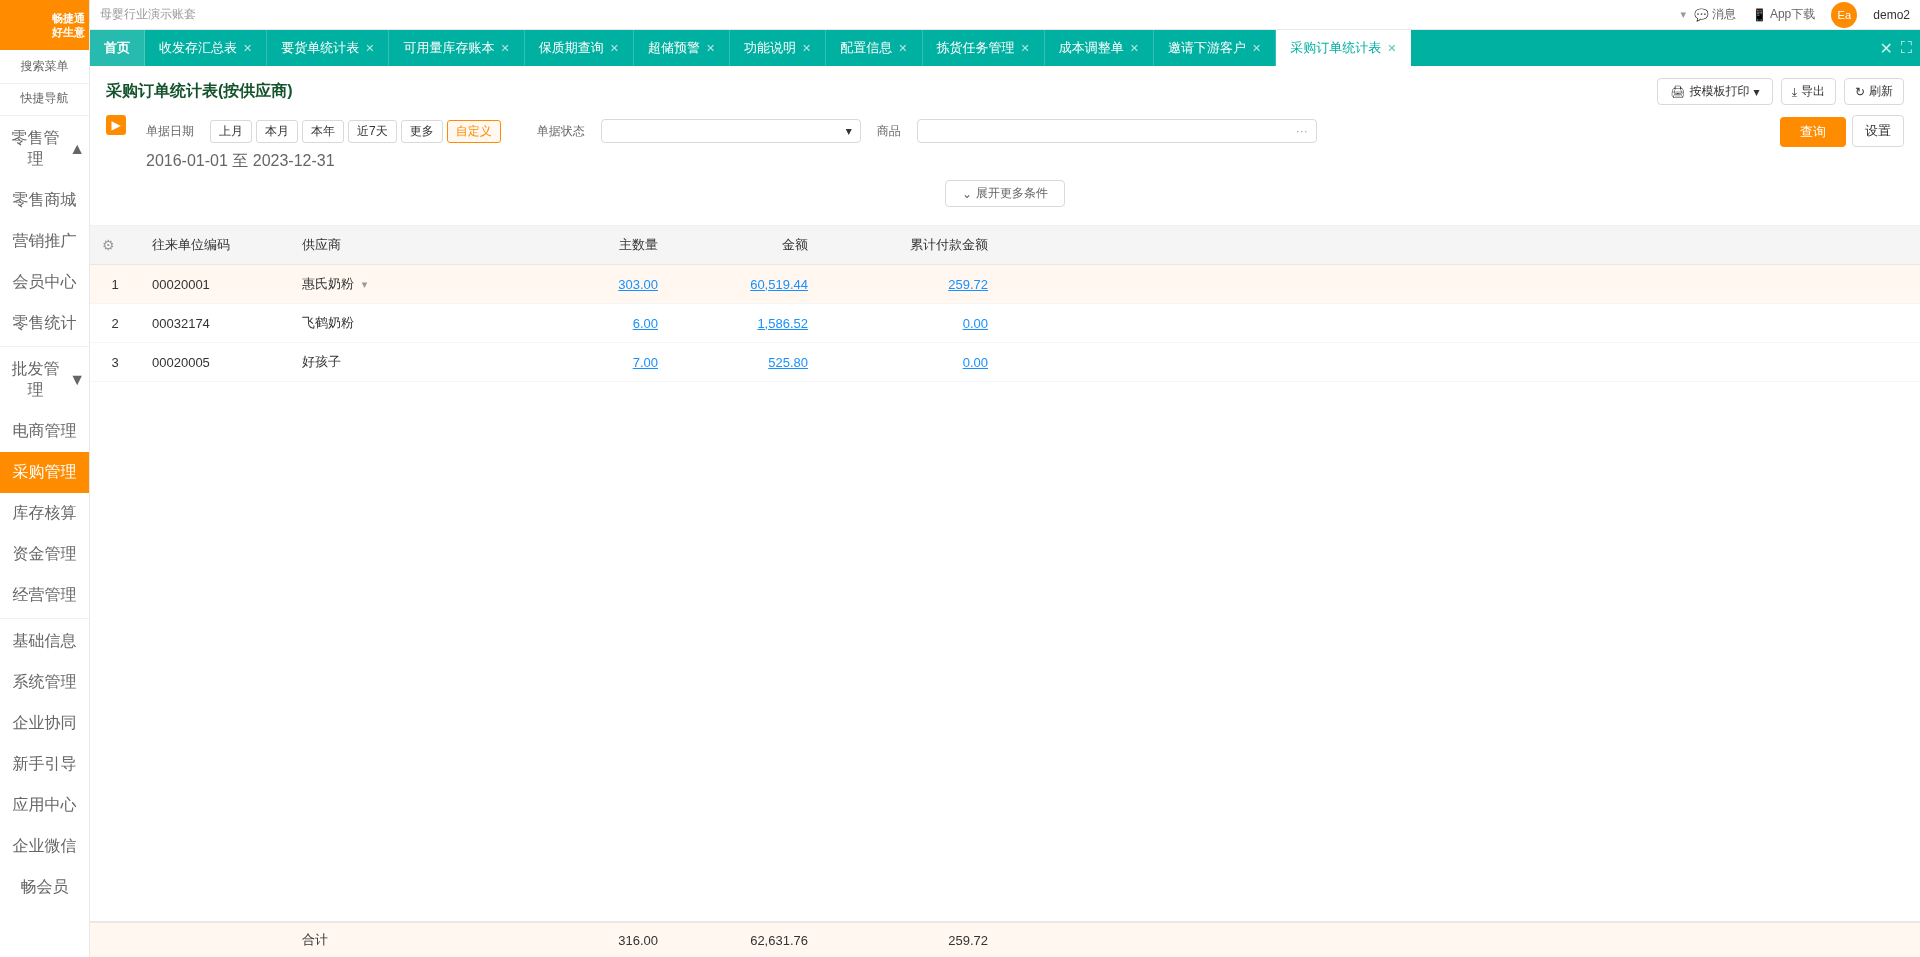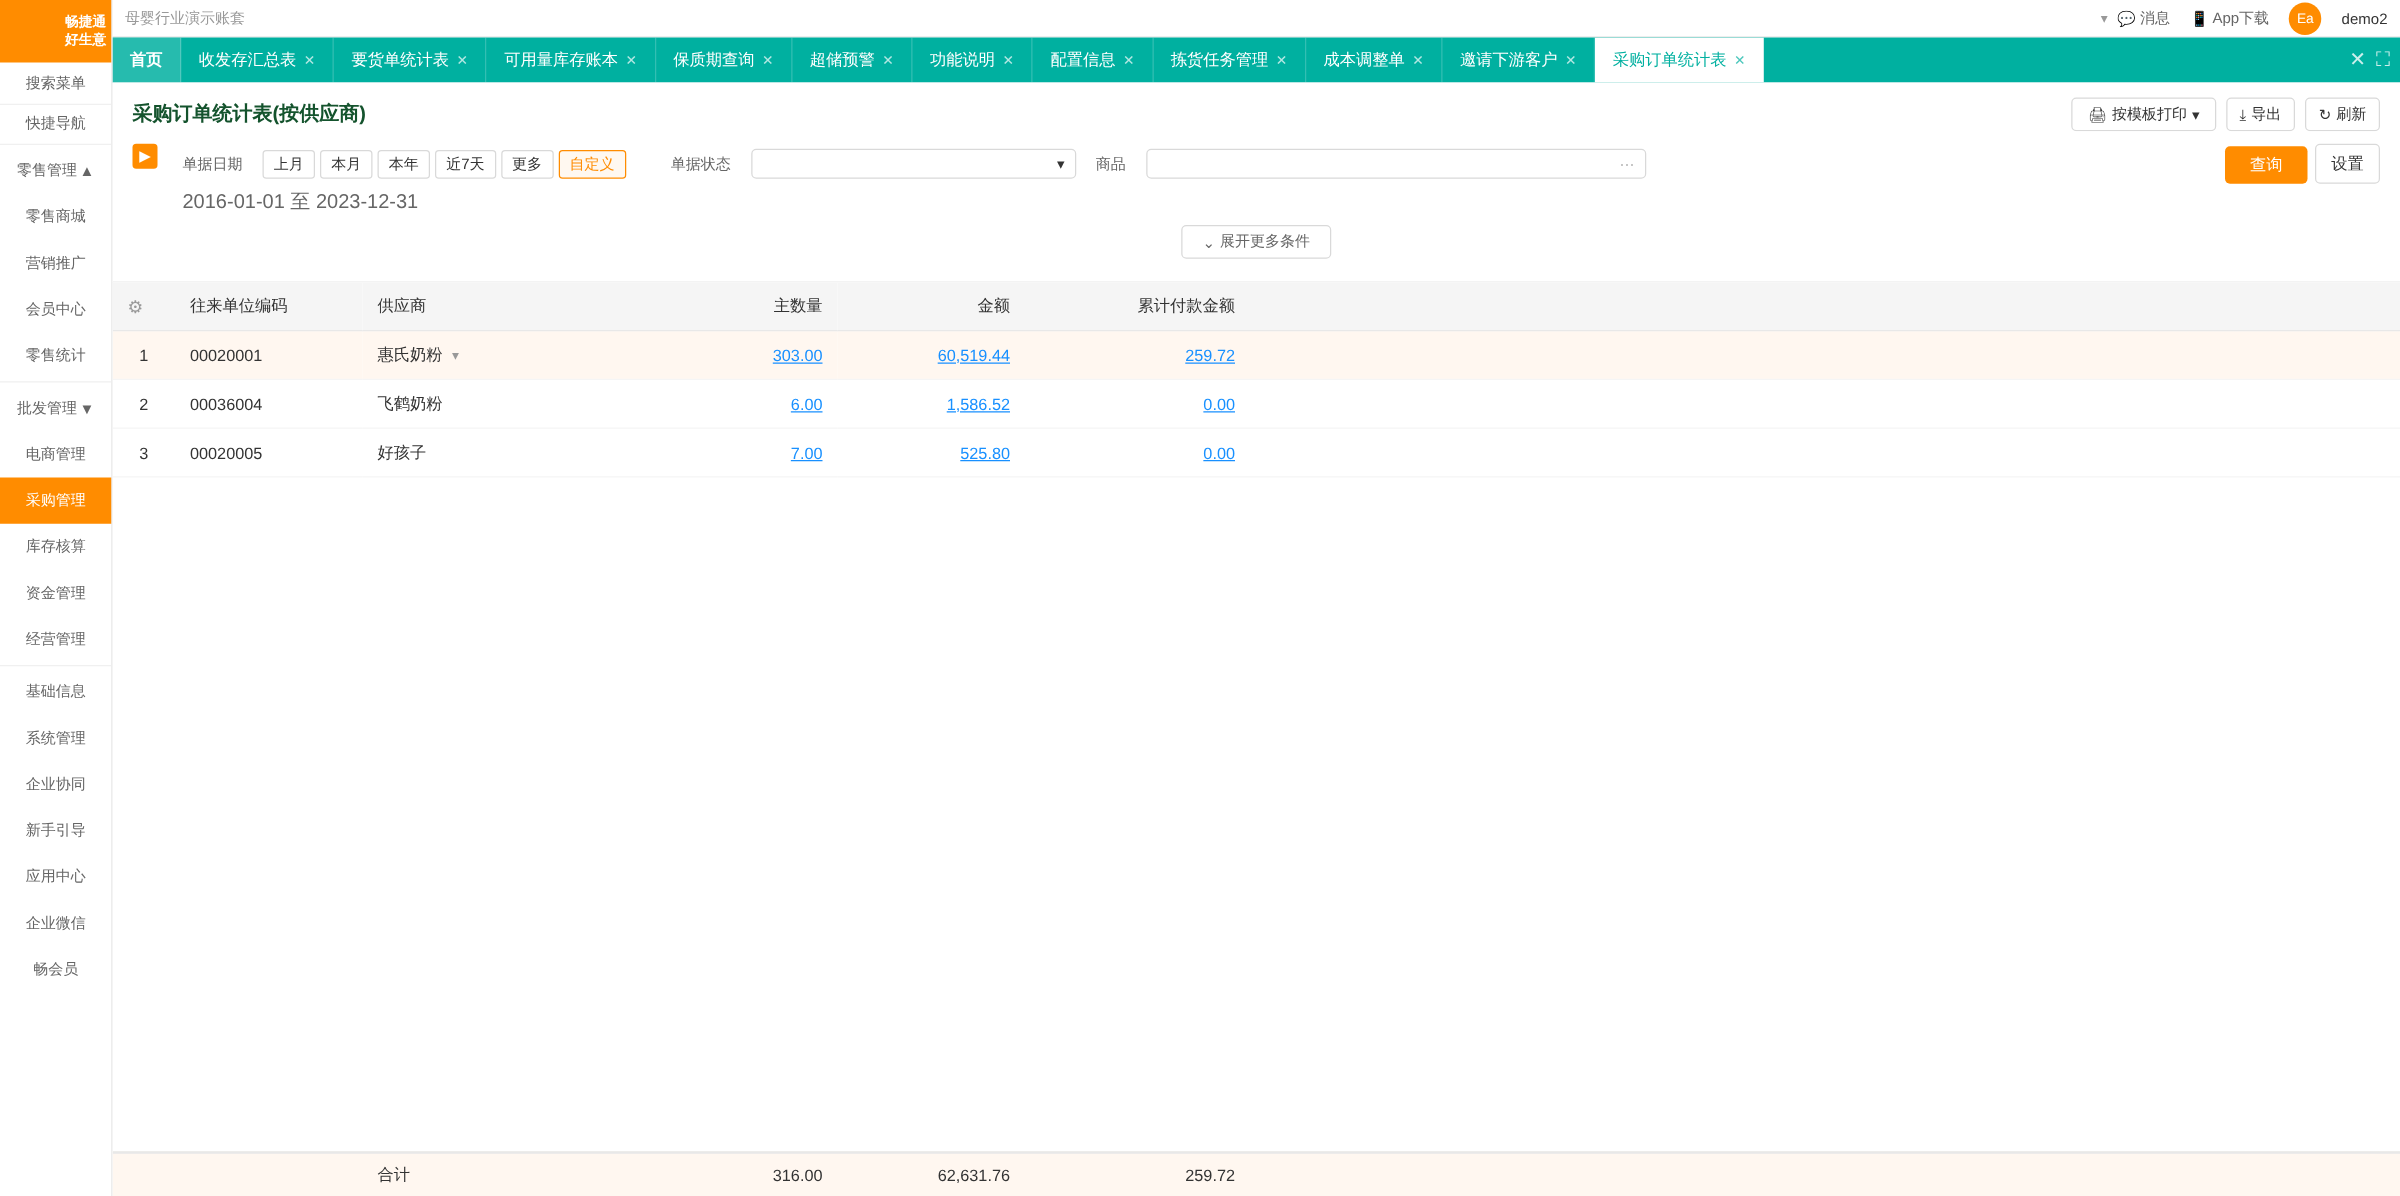--- a/index.html
+++ b/index.html
@@ -4,21 +4,21 @@
   <style>
     * { margin: 0; padding: 0; box-sizing: border-box; }
     body { font-family: "Microsoft YaHei", "PingFang SC", sans-serif; font-size: 13px; background: #f0f2f5; color: #333; width: 1920px; height: 957px; overflow: hidden; display: flex; }
 
     
     .sidebar { width: 90px; background: #fff; display: flex; flex-direction: column; border-right: 1px solid #e8e8e8; flex-shrink: 0; height: 957px; }
     .sidebar-logo { height: 50px; background: #ff8c00; display: flex; align-items: center; justify-content: center; }
     .sidebar-logo-text { color: #fff; font-size: 11px; font-weight: bold; text-align: center; line-height: 1.3; padding-left: 48px; }
     .sidebar-search { padding: 8px 6px; font-size: 12px; color: #666; text-align: center; cursor: pointer; border-bottom: 1px solid #f0f0f0; }
     .sidebar-nav { padding: 6px 6px; font-size: 12px; color: #666; text-align: center; cursor: pointer; }
-    .sidebar-item { padding: 10px 4px; font-size: 12px; color: #666; text-align: center; cursor: pointer; display: flex; align-items: center; justify-content: center; flex-direction: column; }
+    .sidebar-item { padding: 10px 4px; font-size: 16px; color: #666; text-align: center; cursor: pointer; display: flex; align-items: center; justify-content: center; flex-direction: column; }
     .sidebar-item.active { background: #ff8c00; color: #fff; }
     .sidebar-item.has-arrow { flex-direction: row; justify-content: center; gap: 2px; }
     .sidebar-divider { height: 1px; background: #f0f0f0; margin: 2px 0; }
 
     
     .main { flex: 1; display: flex; flex-direction: column; height: 957px; overflow: hidden; }
 
     
     .topbar { height: 30px; background: #fff; display: flex; align-items: center; padding: 0 10px; border-bottom: 1px solid #e8e8e8; gap: 8px; }
     .topbar-breadcrumb { font-size: 12px; color: #999; flex: 1; }
@@ -323,21 +323,21 @@
         惠氏奶粉
         <span style="color:#999;font-size:11px;margin-left:4px;">▾</span>
       </td>
       <td class="col-qty num-link">303.00</td>
       <td class="col-amount num-link">60,519.44</td>
       <td class="col-paid num-link">259.72</td>
       <td></td>
     </tr>
             <tr>
       <td class="col-idx center">2</td>
-      <td class="col-code">00036004</td>
+      <td class="col-code">00032174</td>
       <td class="col-supplier">
         飞鹤奶粉
         
       </td>
       <td class="col-qty num-link">6.00</td>
       <td class="col-amount num-link">1,586.52</td>
       <td class="col-paid num-link">0.00</td>
       <td></td>
     </tr>
             <tr>

